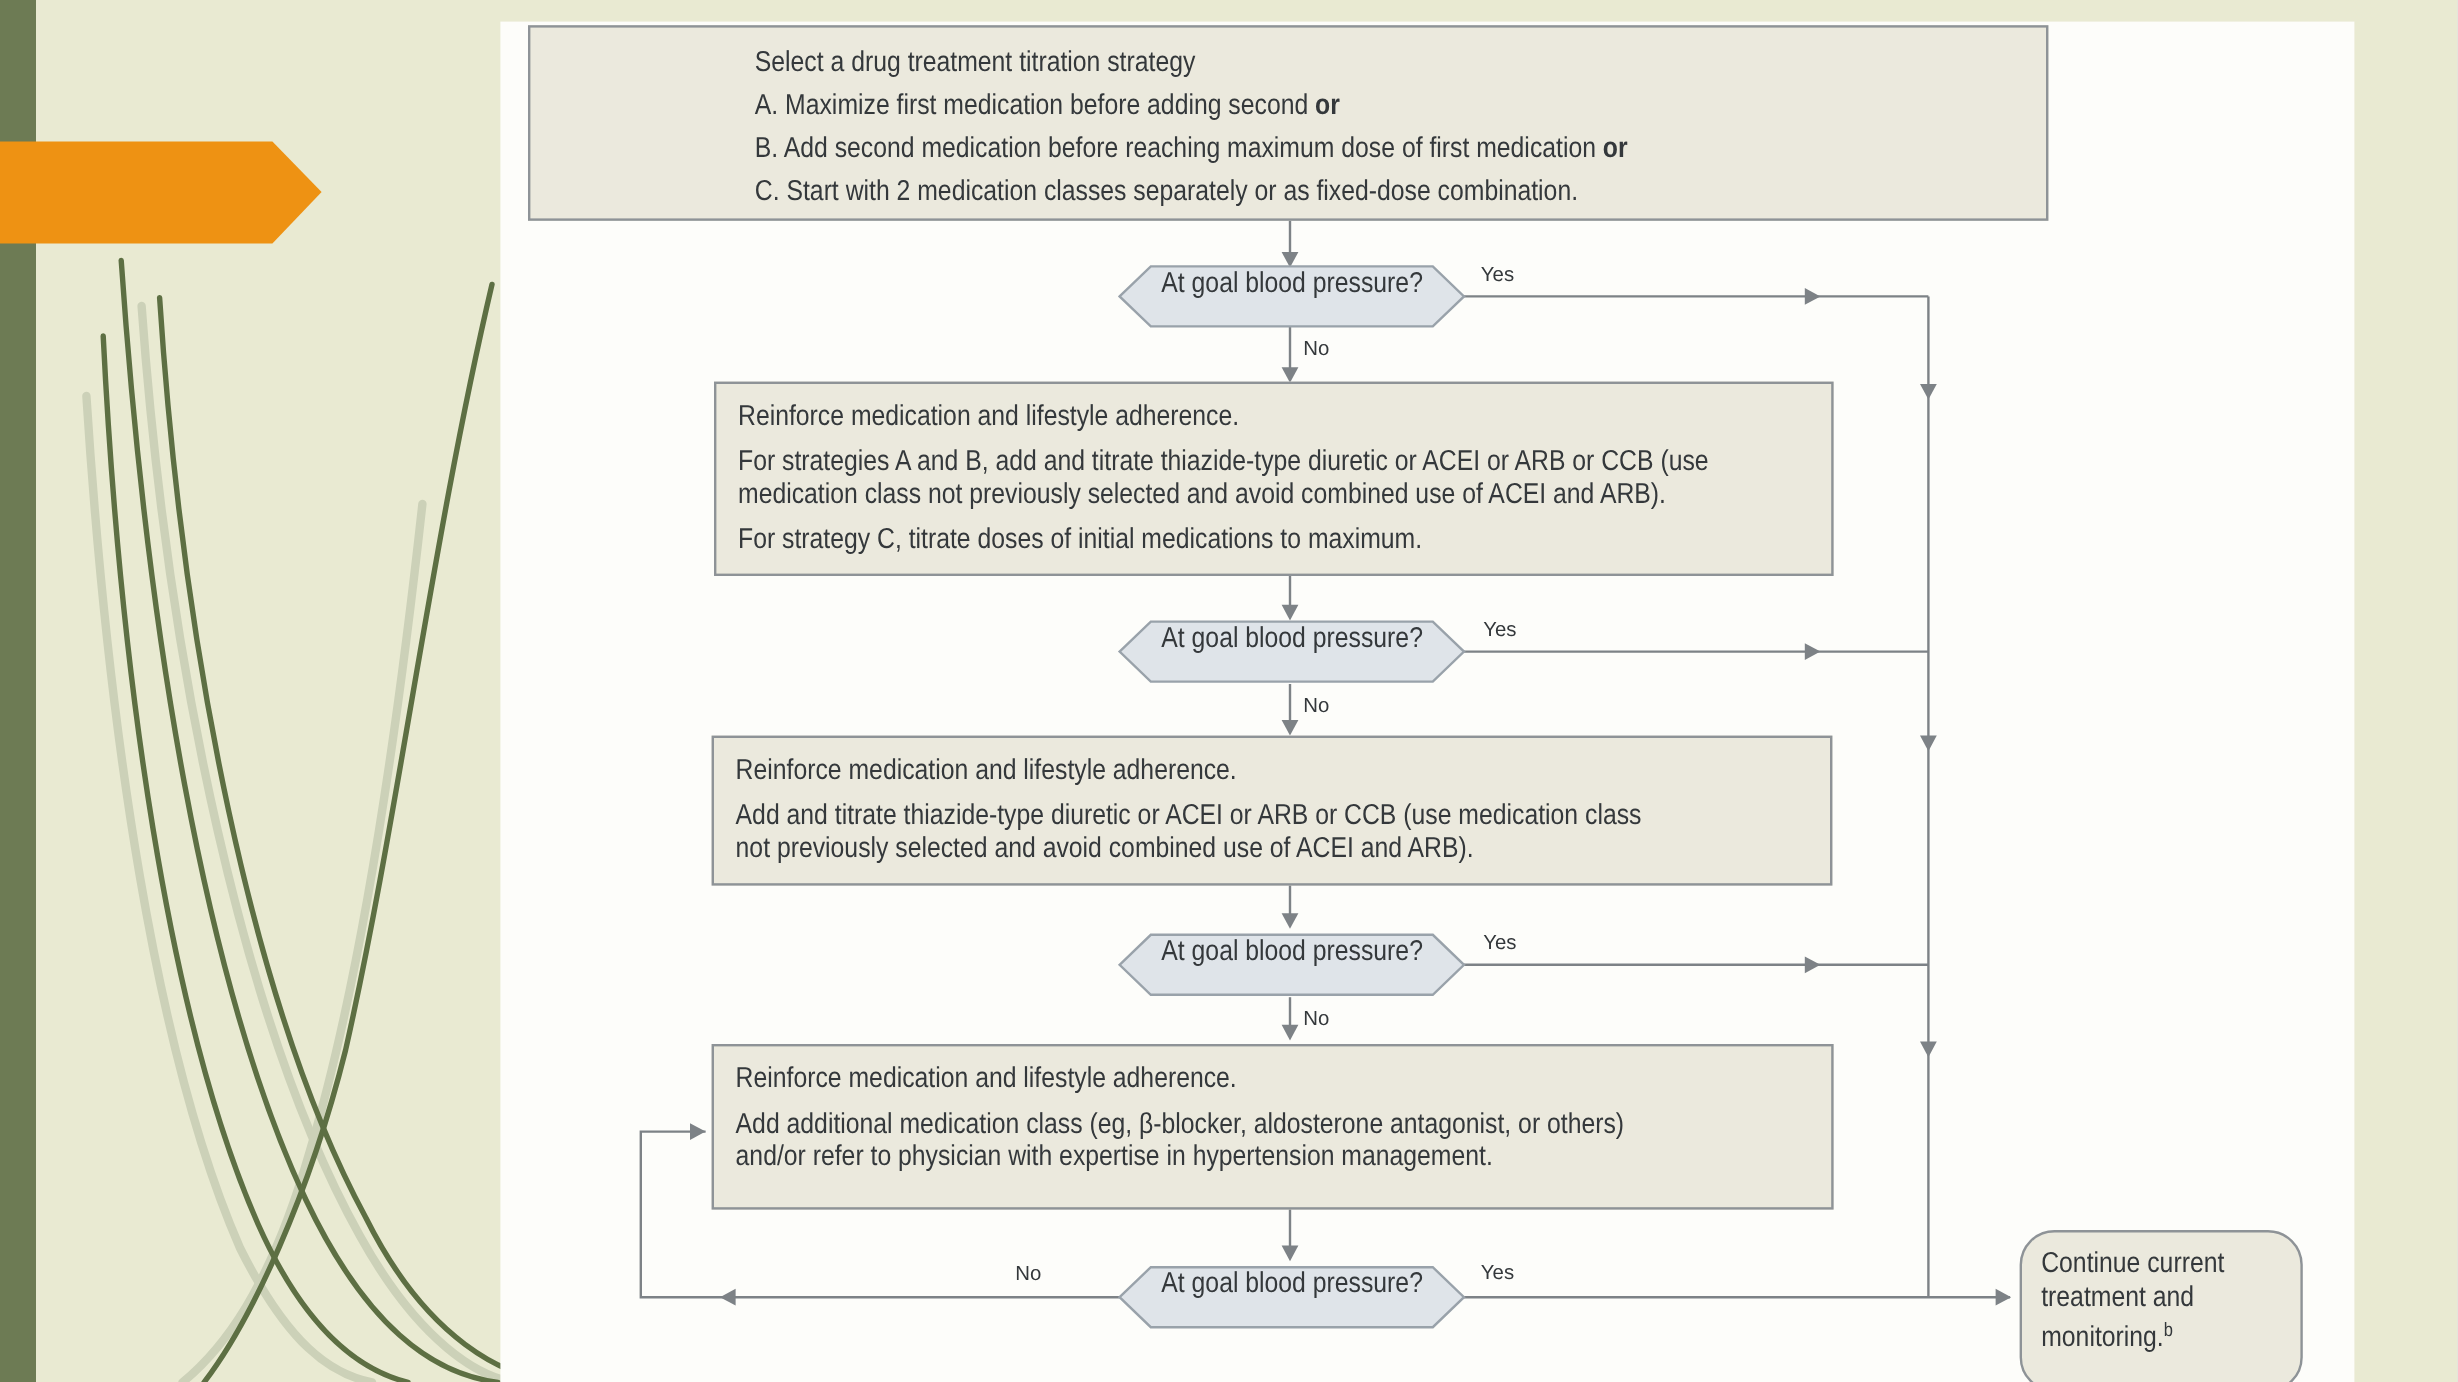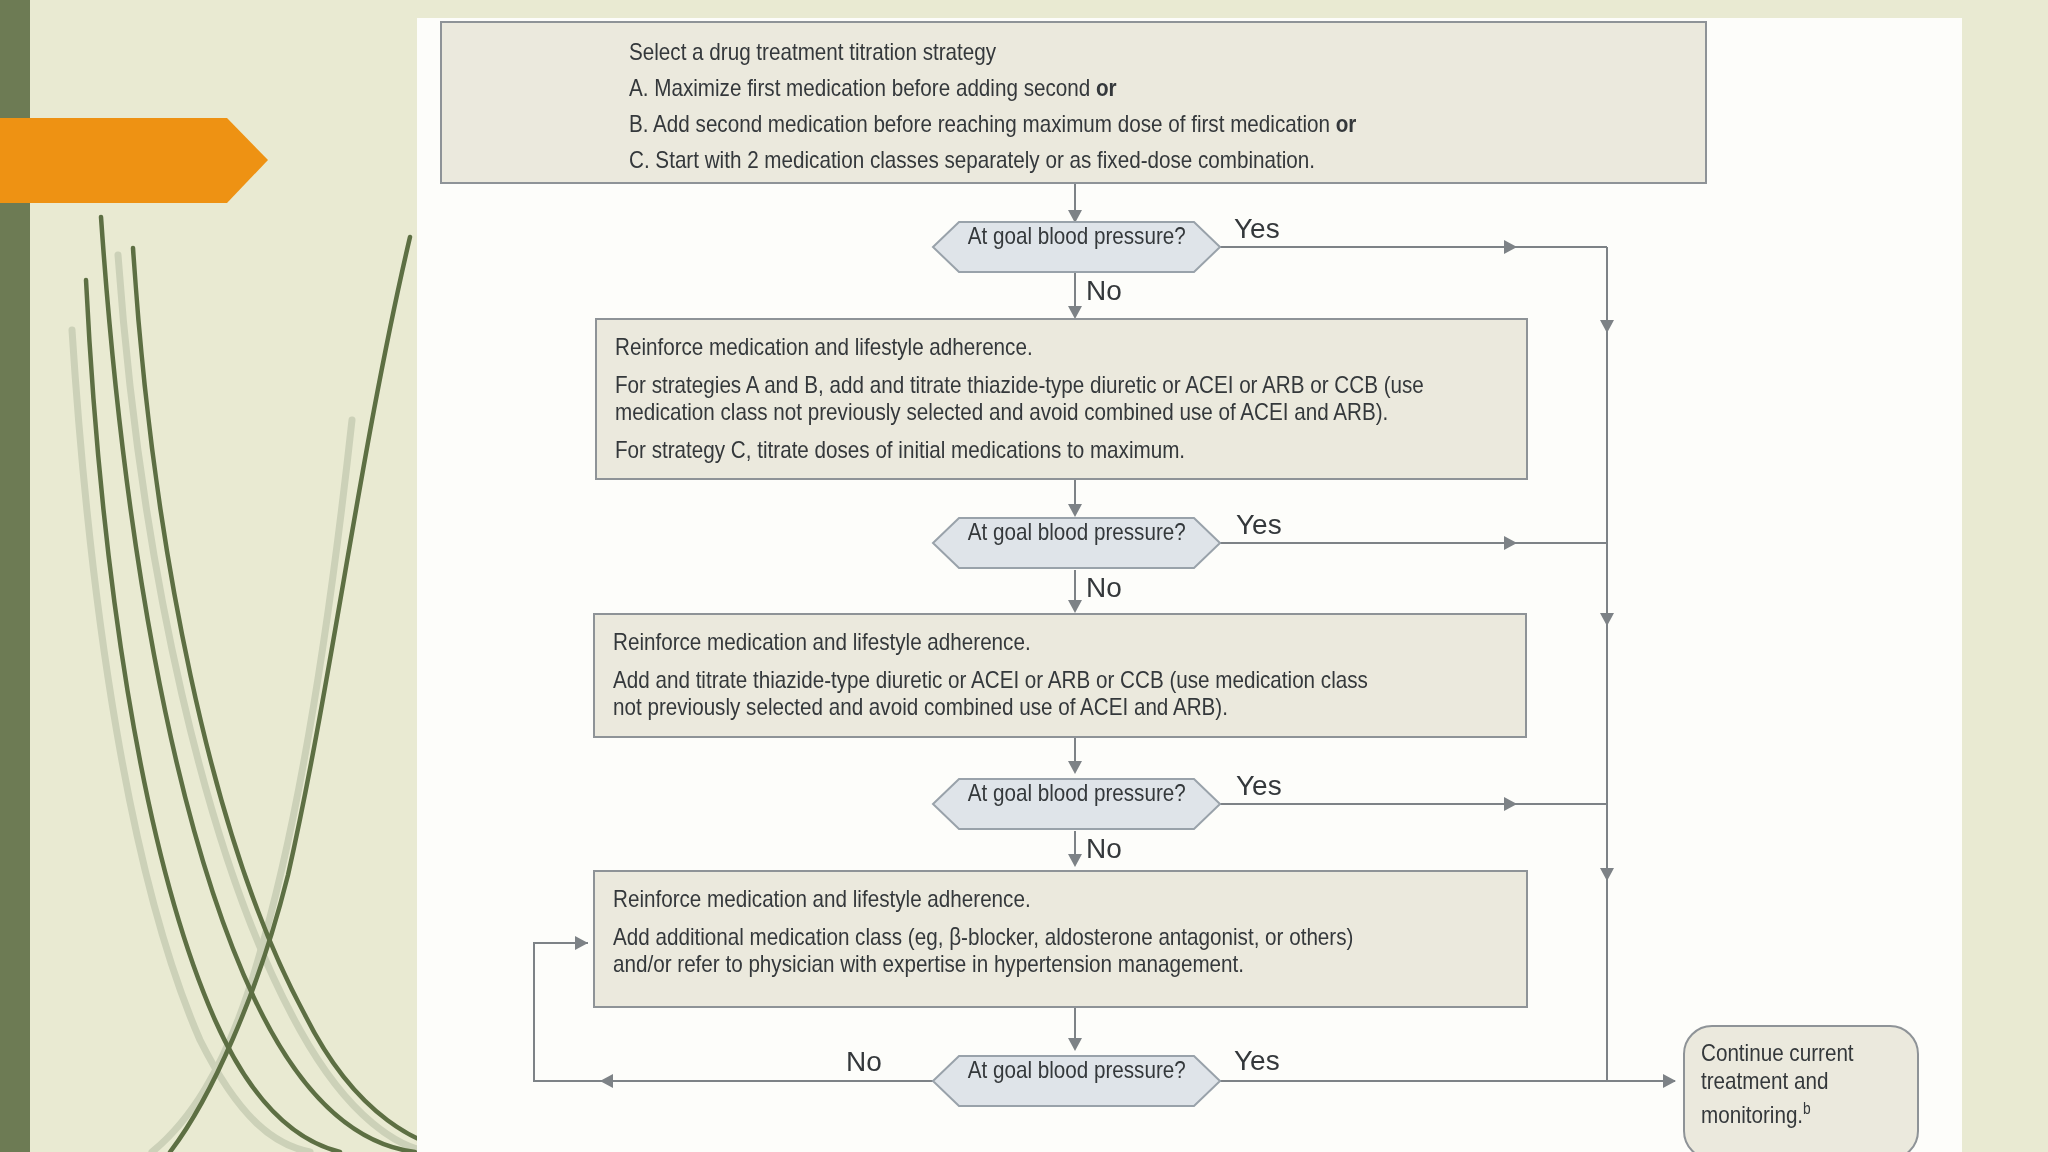--- a/index.html
+++ b/index.html
@@ -28,21 +28,21 @@
   .tline{line-height:27px;margin-bottom:9px;}
   .tline b{font-weight:bold;}
   .para{margin-bottom:11px;}
   .pline{line-height:27px;}
   .continue .pline{line-height:28px;}
   sup{font-size:16px;}
   .hex-label{position:absolute;left:933px;width:287px;height:50px;display:flex;
              align-items:flex-start;justify-content:center;font-size:24px;}
   .hex-label span{transform:scaleX(.86);transform-origin:center center;display:inline-block;white-space:nowrap;}
   .h1{top:222px}.h2{top:518px}.h3{top:779px}.h4{top:1056px}
-  .edge-label{position:absolute;font-size:28px;line-height:28px;}
+  .edge-label{position:absolute;font-size:17px;line-height:28px;}
   .y1{left:1234px;top:215px}.y2{left:1236px;top:511px}.y3{left:1236px;top:772px}.y4{left:1234px;top:1047px}
   .n1{left:1086px;top:277px}.n2{left:1086px;top:574px}.n3{left:1086px;top:835px}.n4{left:846px;top:1048px}
 </style>
 </head>
 <body>
 
 <div class="slide">
 
   <div class="accent-bar"></div>
 

